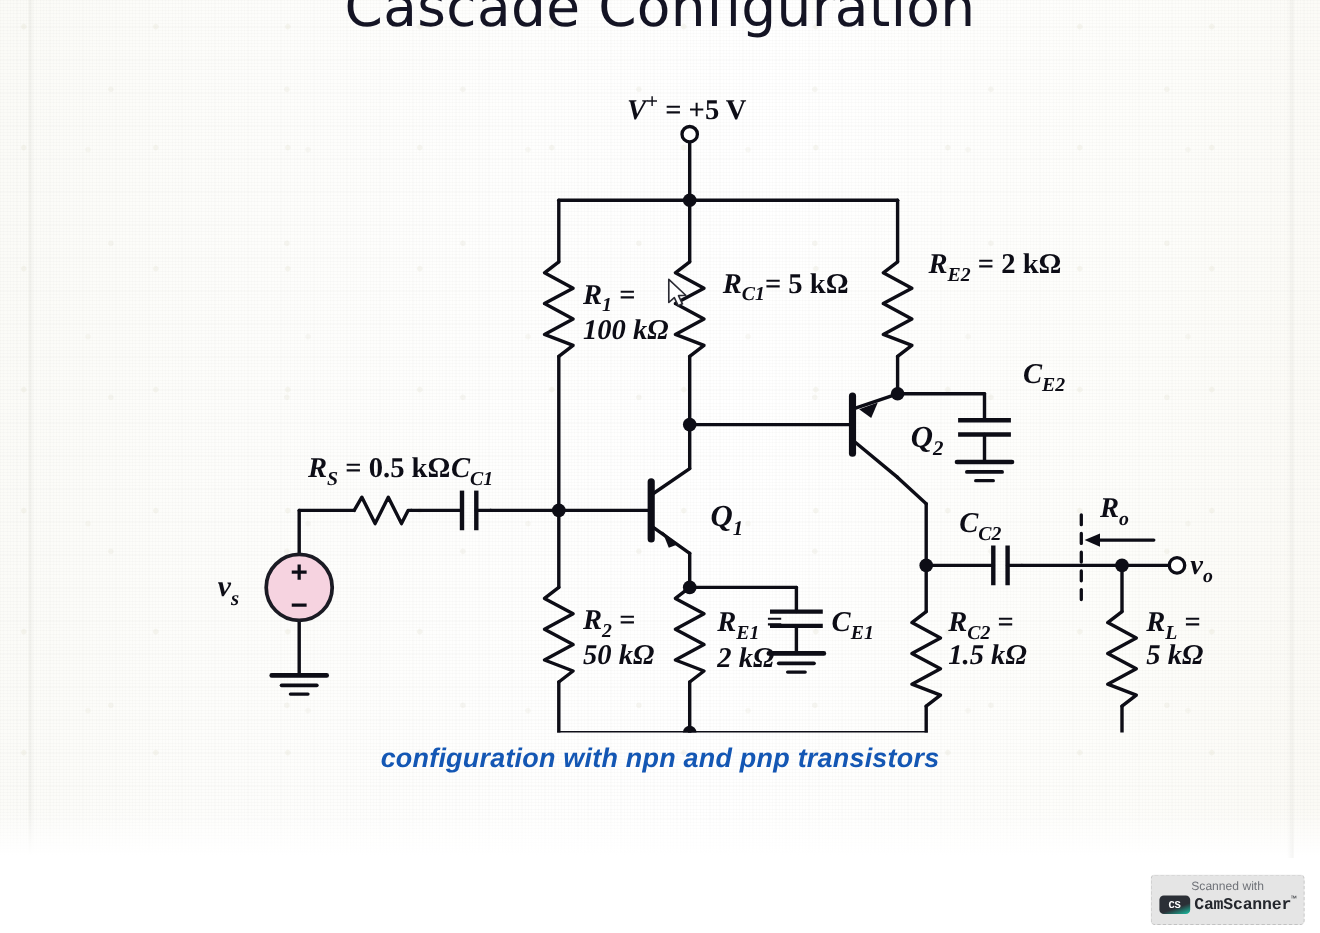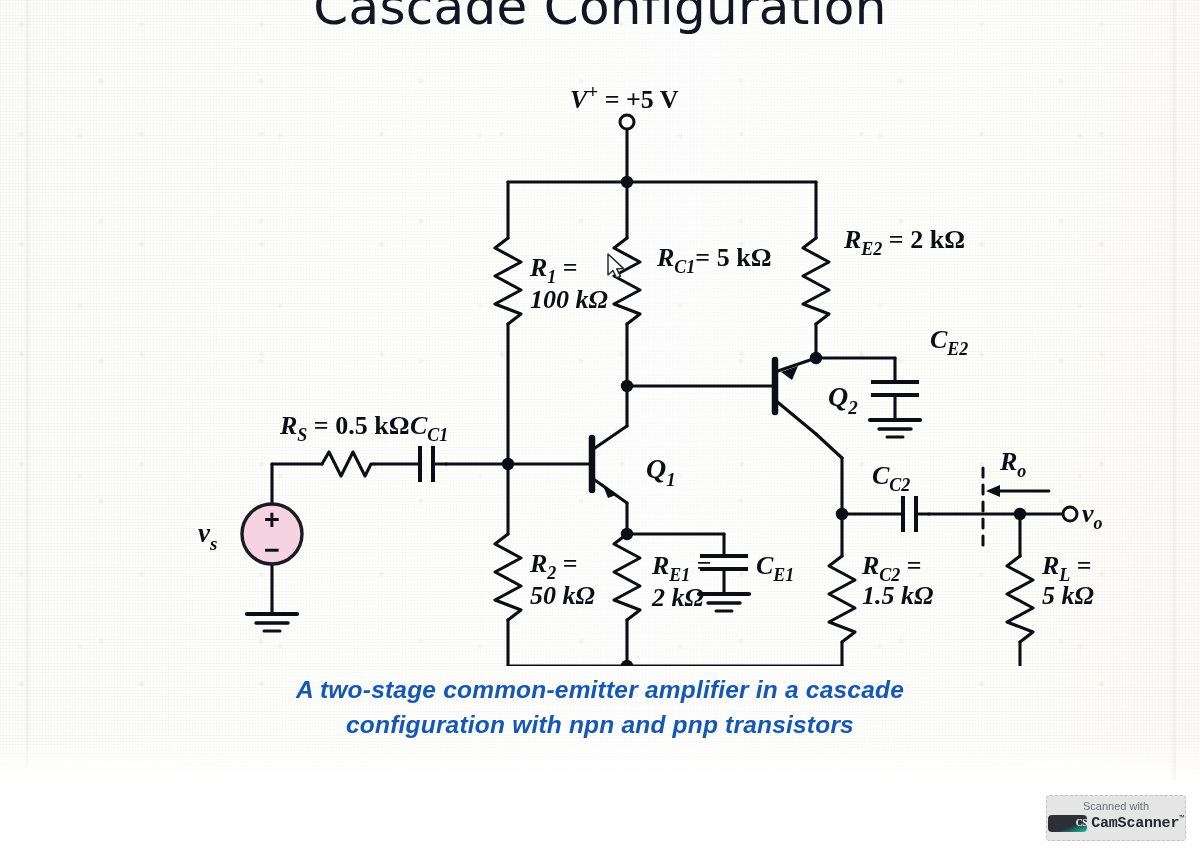--- a/index.html
+++ b/index.html
@@ -68,24 +68,24 @@
     position:absolute;left:1046px;top:795px;width:140px;height:46px;
     border:1.4px dashed #c2c2c2;border-radius:4px;background:#e5e5e5;
     box-sizing:border-box;padding-top:3px;
   }
   #cam .sw{
     text-align:center;font-family:"Liberation Sans",sans-serif;
     font-size:11px;color:#6f7278;line-height:14px;
   }
   #cam .row{display:flex;align-items:center;justify-content:center;gap:4px;margin-top:1px;}
   #cam .logo{
-    width:39px;height:17px;border-radius:4px;
+    width:28px;height:17px;border-radius:4px;
     background:linear-gradient(160deg,#2b2f36 0%,#2b2f36 62%,#19c4a6 100%);
-    color:#fff;font-family:Liberation Serif, serif;font-weight:bold;
-    font-size:9.5px;line-height:17px;text-align:right;letter-spacing:-.4px;
+    color:#fff;font-family:Liberation Mono, monospace;font-weight:bold;
+    font-size:9.5px;line-height:17px;text-align:center;letter-spacing:-.4px;
   }
   #cam .name{
     font-family:Liberation Mono, monospace;font-weight:bold;
     font-size:15px;color:#24272d;letter-spacing:-.2px;
   }
   #cam .tm{font-size:8px;vertical-align:super;color:#24272d;font-weight:normal;}
 
   
   .lbl{font-family:"Liberation Serif",serif;font-style:italic;font-weight:bold;fill:#0d0d16;}
 </style>
@@ -392,21 +392,20 @@
       <tspan>Q</tspan><tspan dy="8" font-size="19">2</tspan>
     </text>
   </g>
 
   <g transform="translate(608,168)">
     <path d="M0,0 L0,21 L5,16.5 L8.6,24 L12.4,22.2 L8.8,14.8 L15.4,14.4 Z" fill="#ffffff" stroke="#2a2a33" stroke-width="1.5" stroke-linejoin="round"></path>
   </g>
 </svg>
 
 <div id="caption">
-  <div>A two-stage common-emitter amplifier in a cascade</div>
   <div>configuration with npn and pnp transistors</div>
 </div>
 
 <div id="cam">
   <div class="sw">Scanned with</div>
   <div class="row">
     <div class="logo">CS</div>
     <div class="name"><span>CamScanner</span><span class="tm">™</span></div>
   </div>
 </div>

